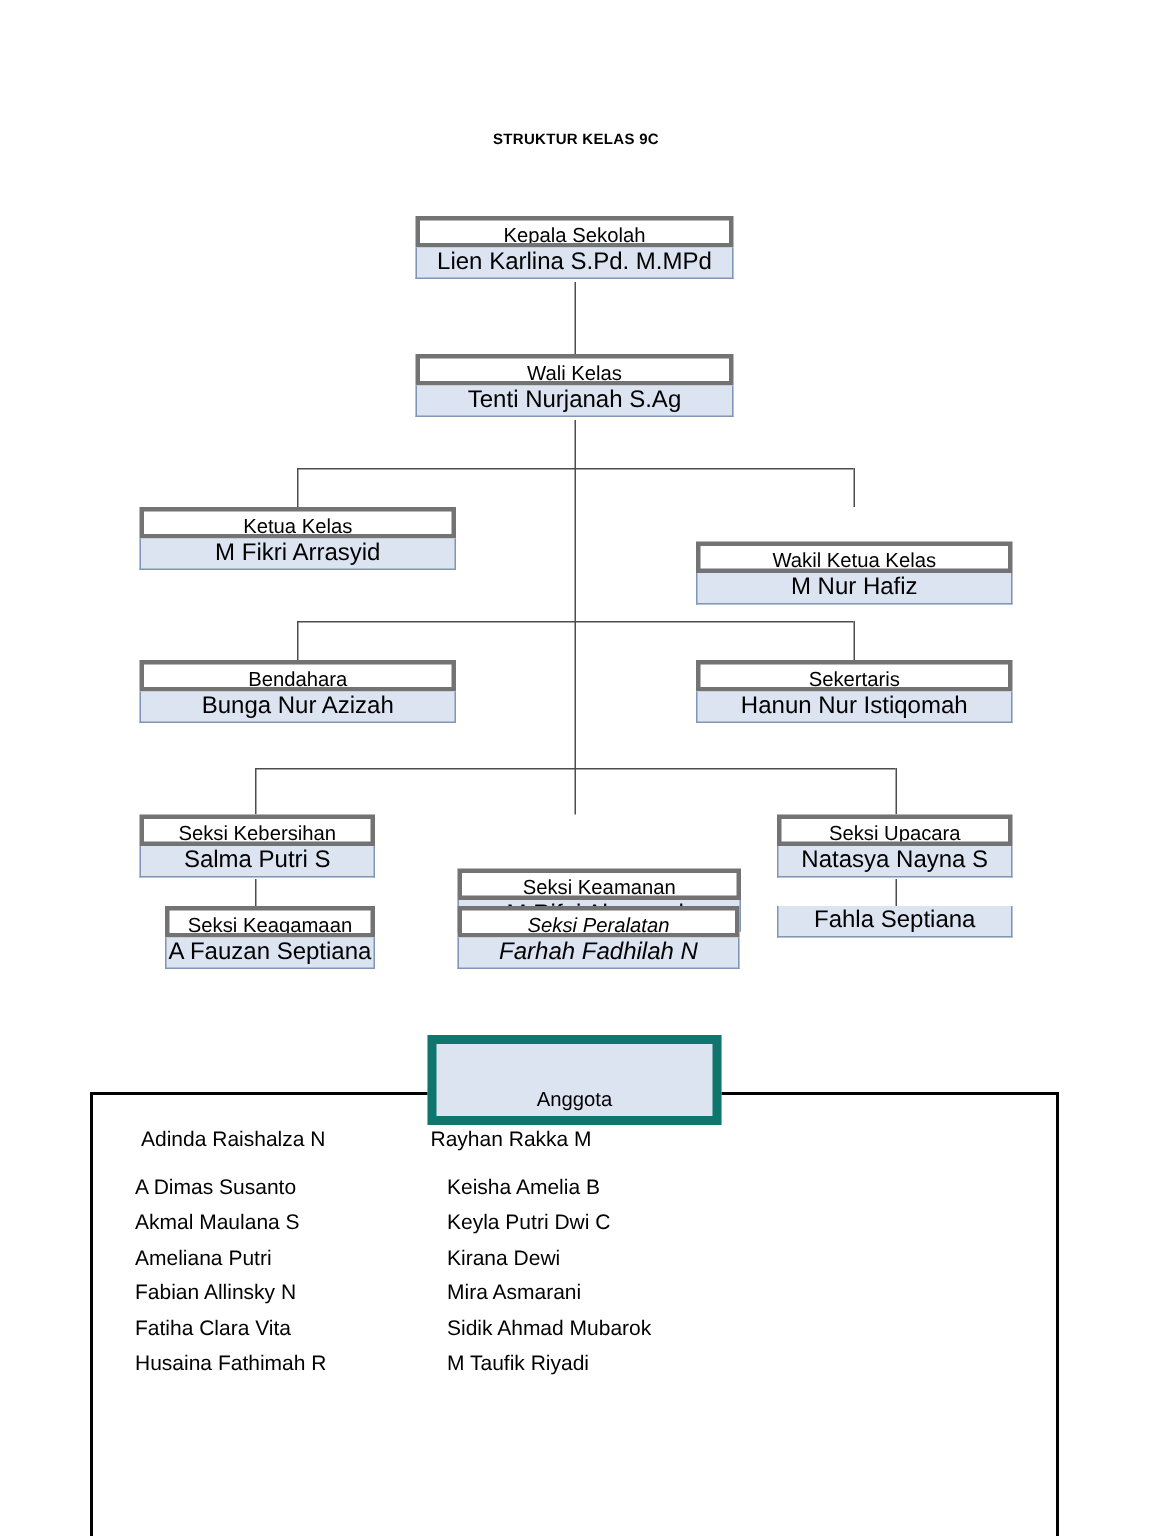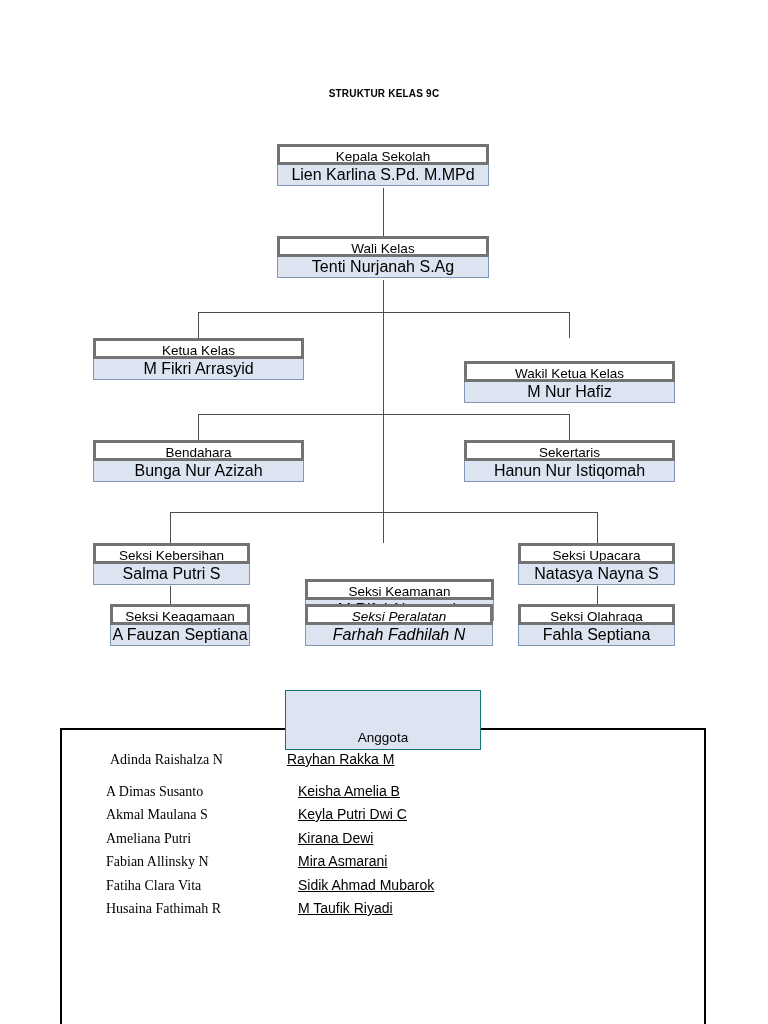--- a/index.html
+++ b/index.html
@@ -83,21 +83,21 @@
   }
 
   
   .anggota-box {
     position: absolute;
     left: 285px;
     top: 690px;
     width: 196px;
     height: 60px;
     box-sizing: border-box;
-    border: 1px solid #0f766e;
+    border: 6px solid #0f766e;
     background: #dce3f1;
   }
   .anggota-label {
     position: absolute;
     left: 0;
     right: 0;
     bottom: 2px;
     text-align: center;
     font-size: 13.5px;
     line-height: 18px;
@@ -108,22 +108,22 @@
     position: absolute;
     left: 60px;
     top: 748px;
     width: 646px;
     height: 190px;
   }
   .mcol {
     position: absolute;
     top: 0;
   }
-  .mcol-1 { left: 46px; font-family: Liberation Serif, serif; }
-  .mcol-2 { left: 228px; text-decoration: underline; }
+  .mcol-1 { left: 30px; }
+  .mcol-2 { left: 228px; }
   .mcol-3 { left: 492px; }
 
   .mname {
     font-size: 14px;
     line-height: 23.5px;
     white-space: nowrap;
   }
   
   .mcol-1 .mname.lead { margin-left: 4px; margin-bottom: 8px; }
   .mcol-2 .mname.lead { margin-left: -1px; margin-bottom: 8px; }
@@ -210,21 +210,20 @@
   <div class="role">Seksi Keagamaan</div>
   <div class="person">A Fauzan Septiana</div>
 </div>
 
 <div class="node" style="left:305px; top:604px; width:188px;font-style:italic;">
   <div class="role">Seksi Peralatan</div>
   <div class="person">Farhah Fadhilah N</div>
 </div>
 
 <div class="node" style="left:518px; top:604px; width:157px;">
-  <div class="role">Seksi Olahraga</div>
   <div class="person">Fahla Septiana</div>
 </div>
 
 <div class="members-frame"></div>
 
 <div class="anggota-box">
   <div class="anggota-label">Anggota</div>
 </div>
 
 <div class="members-cols">

